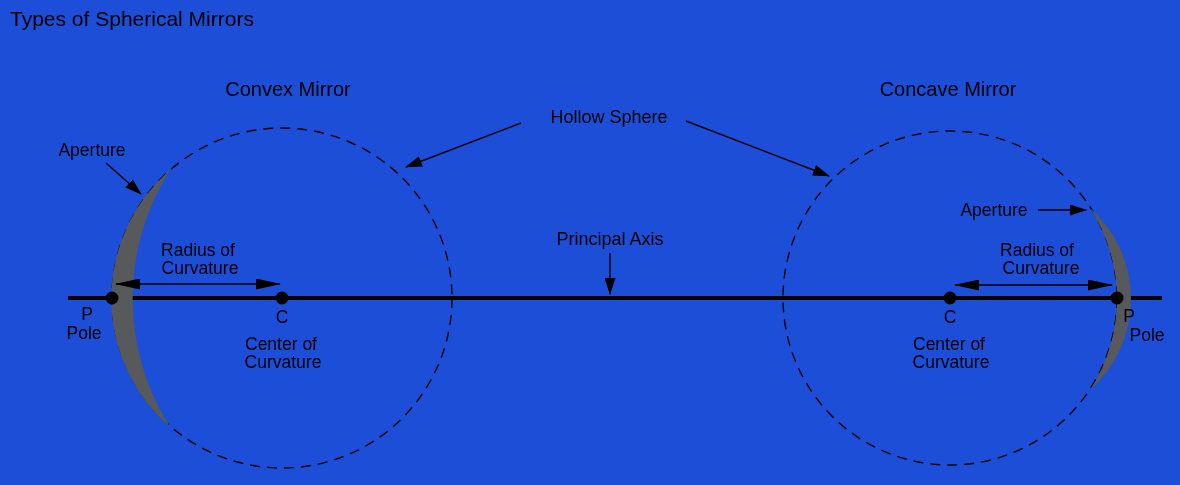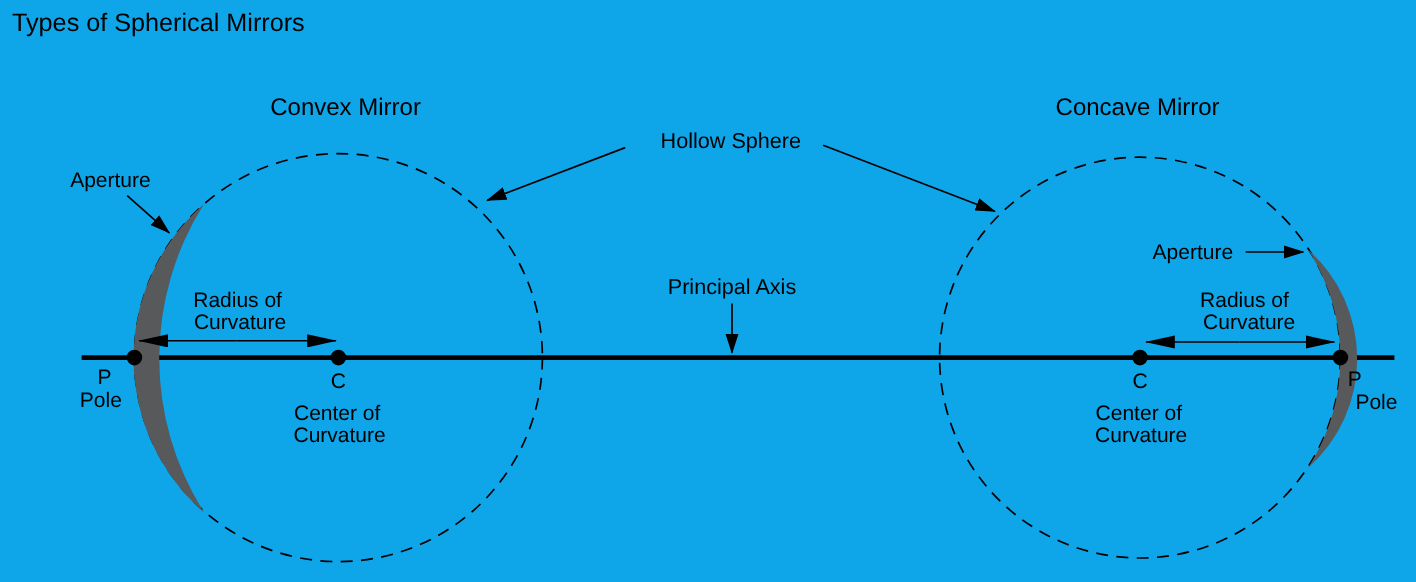--- a/index.html
+++ b/index.html
@@ -4,21 +4,21 @@
 <style>
   html, body {
     margin: 0;
     padding: 0;
     background: #ffffff;
   }
   .canvas {
     position: relative;
     width: 1180px;
     height: 485px;
-    background: #0ea5e9;
+    background: #1d4ed8;
     font-family: "Liberation Sans", sans-serif;
   }
   svg text {
     font-family: "Liberation Sans", sans-serif;
     fill: #000000;
   }
   .fig-title   { font-size: 21px; }
   .mirror-title{ font-size: 20px; }
   .lbl         { font-size: 17.5px; }
   .lbl-mid     { font-size: 18px; }

